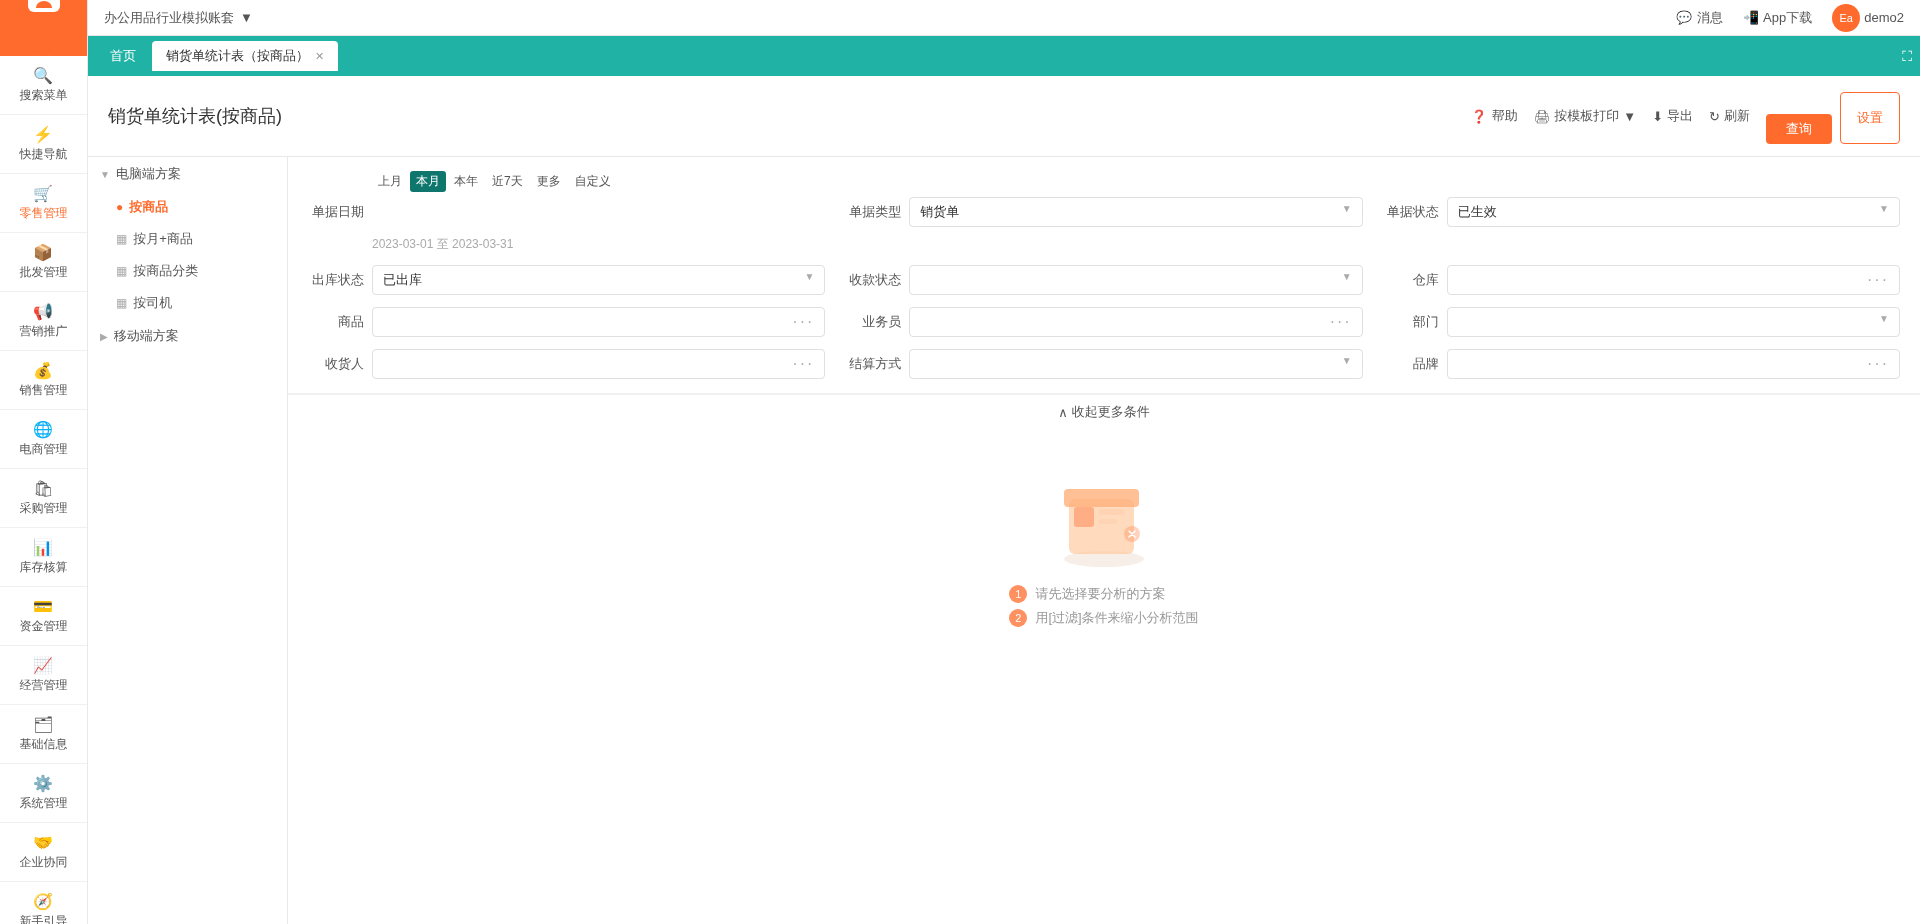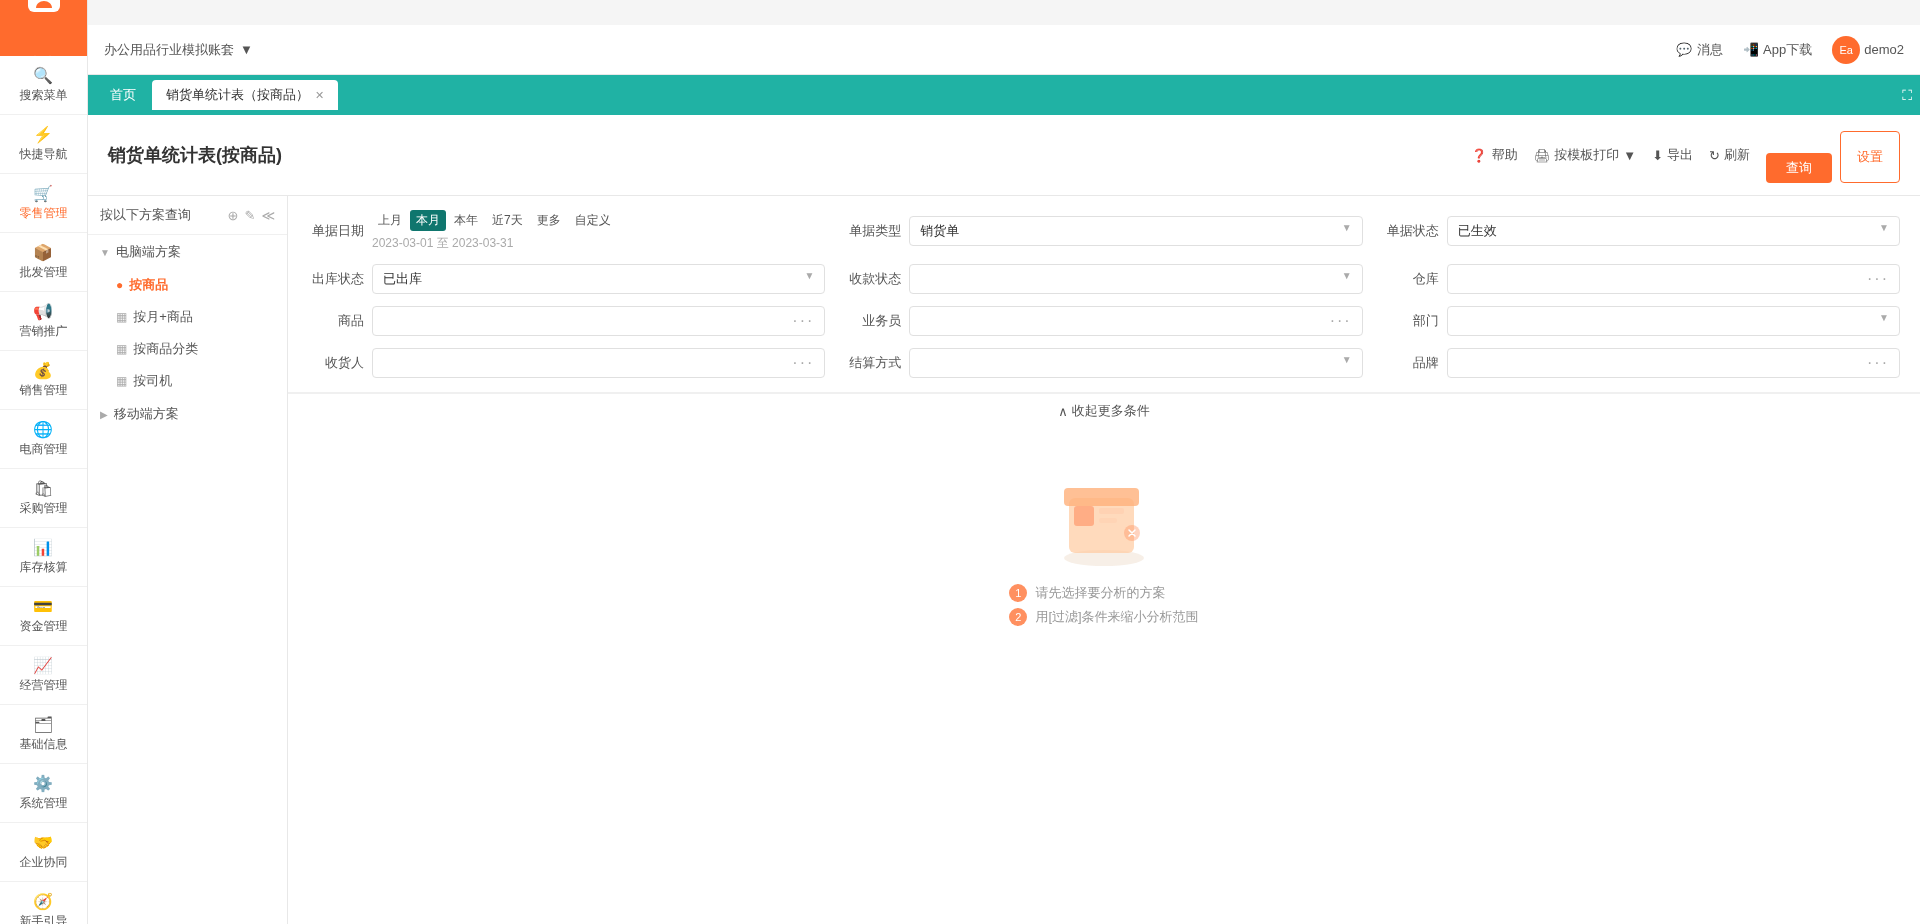--- a/index.html
+++ b/index.html
@@ -12,40 +12,40 @@
     .logo-icon svg { width: 24px; height: 24px; }
     .sidebar-nav { flex: 1; overflow-y: auto; }
     .sidebar-item { padding: 10px 4px; text-align: center; cursor: pointer; color: #555; font-size: 12px; border-bottom: 1px solid #f0f0f0; }
     .sidebar-item.active { color: #ff6b2d; }
     .sidebar-item-icon { font-size: 16px; margin-bottom: 2px; }
 
     
     .main-area { flex: 1; display: flex; flex-direction: column; overflow: hidden; }
 
     
-    .top-header { height: 50px; background: #fff; border-bottom: 1px solid #e8e8e8; display: flex; align-items: center; padding: 0 16px; gap: 4px; margin-top: 25px; }
+    .top-header { height: 36px; background: #fff; border-bottom: 1px solid #e8e8e8; display: flex; align-items: center; padding: 0 16px; gap: 4px; }
     .app-selector { display: flex; align-items: center; gap: 6px; color: #555; font-size: 13px; cursor: pointer; }
     .top-right { margin-left: auto; display: flex; align-items: center; gap: 20px; }
     .top-btn { display: flex; align-items: center; gap: 4px; color: #555; font-size: 13px; cursor: pointer; }
     .avatar { width: 28px; height: 28px; background: #ff6b2d; border-radius: 50%; display: flex; align-items: center; justify-content: center; color: white; font-size: 11px; }
 
     
     .tab-bar { height: 40px; background: #20b2a4; display: flex; align-items: center; padding: 0 8px; gap: 2px; }
     .tab { padding: 6px 14px; border-radius: 4px 4px 0 0; cursor: pointer; font-size: 13px; color: rgba(255,255,255,0.8); display: flex; align-items: center; gap: 6px; }
     .tab.active { background: white; color: #333; border-radius: 4px 4px 0 0; }
     .tab-close { color: #999; font-size: 11px; cursor: pointer; }
     .tab-home { color: white; }
     .tab-expand { margin-left: auto; color: white; cursor: pointer; font-size: 14px; }
 
     
     .content-area { flex: 1; overflow: hidden; display: flex; flex-direction: column; background: #f5f5f5; }
 
     
     .page-title-bar { background: white; padding: 12px 20px; display: flex; align-items: center; justify-content: space-between; border-bottom: 1px solid #e8e8e8; }
-    .page-title { font-size: 18px; font-weight: bold; color: #333; }
+    .page-title { font-size: 18px; font-weight: normal; color: #333; }
     .title-actions { display: flex; align-items: center; gap: 16px; }
     .title-action-btn { display: flex; align-items: center; gap: 4px; color: #555; font-size: 13px; cursor: pointer; }
     .query-btn { background: #ff6b2d; color: white; border: none; padding: 6px 20px; border-radius: 4px; cursor: pointer; font-size: 13px; }
     .set-btn { background: white; color: #ff6b2d; border: 1px solid #ff6b2d; padding: 16px 16px; border-radius: 4px; cursor: pointer; font-size: 13px; margin-top: 4px; display: block; }
 
     
     .three-panel { flex: 1; display: flex; overflow: hidden; }
 
     
     .scheme-panel { width: 200px; background: white; border-right: 1px solid #e8e8e8; flex-shrink: 0; overflow-y: auto; }
@@ -62,21 +62,21 @@
     .filter-content { flex: 1; background: white; overflow: auto; }
     .filter-grid { padding: 14px 20px; display: grid; grid-template-columns: repeat(3, 1fr); gap: 12px 20px; border-bottom: 1px solid #f0f0f0; }
     .filter-row { display: flex; align-items: center; gap: 8px; }
     .filter-label { color: #555; font-size: 13px; white-space: nowrap; min-width: 56px; text-align: right; }
     .filter-input { flex: 1; border: 1px solid #e0e0e0; border-radius: 4px; padding: 5px 10px; font-size: 13px; color: #333; display: flex; align-items: flex-start; justify-content: space-between; cursor: pointer; min-height: 30px; }
     .filter-input .dots { color: #aaa; font-size: 16px; letter-spacing: 2px; }
     .filter-input .caret { color: #aaa; font-size: 10px; }
     .date-tabs { display: flex; gap: 2px; }
     .date-tab { padding: 2px 6px; font-size: 12px; color: #555; cursor: pointer; border-radius: 3px; }
     .date-tab.active { background: #0f766e; color: white; border-radius: 3px; }
-    .date-range { color: #aaa; font-size: 12px; }
+    .date-range { color: #aaa; font-size: 12px; margin-top: 40px; }
 
     .collapse-bar { text-align: center; padding: 8px; color: #555; font-size: 13px; cursor: pointer; border-top: 1px solid #f0f0f0; display: flex; align-items: center; justify-content: center; gap: 4px; }
 
     
     .empty-state { flex: 1; display: flex; flex-direction: column; align-items: center; justify-content: center; gap: 16px; padding: 40px; }
     .empty-icon { width: 120px; height: 100px; position: relative; }
     .empty-steps { display: flex; flex-direction: column; gap: 6px; }
     .empty-step { display: flex; align-items: center; gap: 8px; color: #999; font-size: 13px; }
     .step-num { width: 18px; height: 18px; border-radius: 50%; background: #ff9060; color: white; display: flex; align-items: center; justify-content: center; font-size: 11px; flex-shrink: 0; }
 
@@ -221,28 +221,20 @@
         <div class="right-actions">
           <button class="query-btn">查询</button>
           <button class="set-btn">设置</button>
         </div>
       </div>
     </div>
 
     <div class="three-panel">
 
       <div class="scheme-panel">
-        <div class="scheme-header">
-          <span>按以下方案查询</span>
-          <div class="scheme-header-icons">
-            <span>⊕</span>
-            <span>✎</span>
-            <span>≪</span>
-          </div>
-        </div>
         <div class="scheme-group">
           <div class="scheme-group-title">
             <span class="arrow">▼</span>
             <span>电脑端方案</span>
           </div>
           <div class="scheme-item active">
             <span class="scheme-item-icon" style="color:#ff6b2d;">●</span>
             <span>按商品</span>
           </div>
           <div class="scheme-item">

